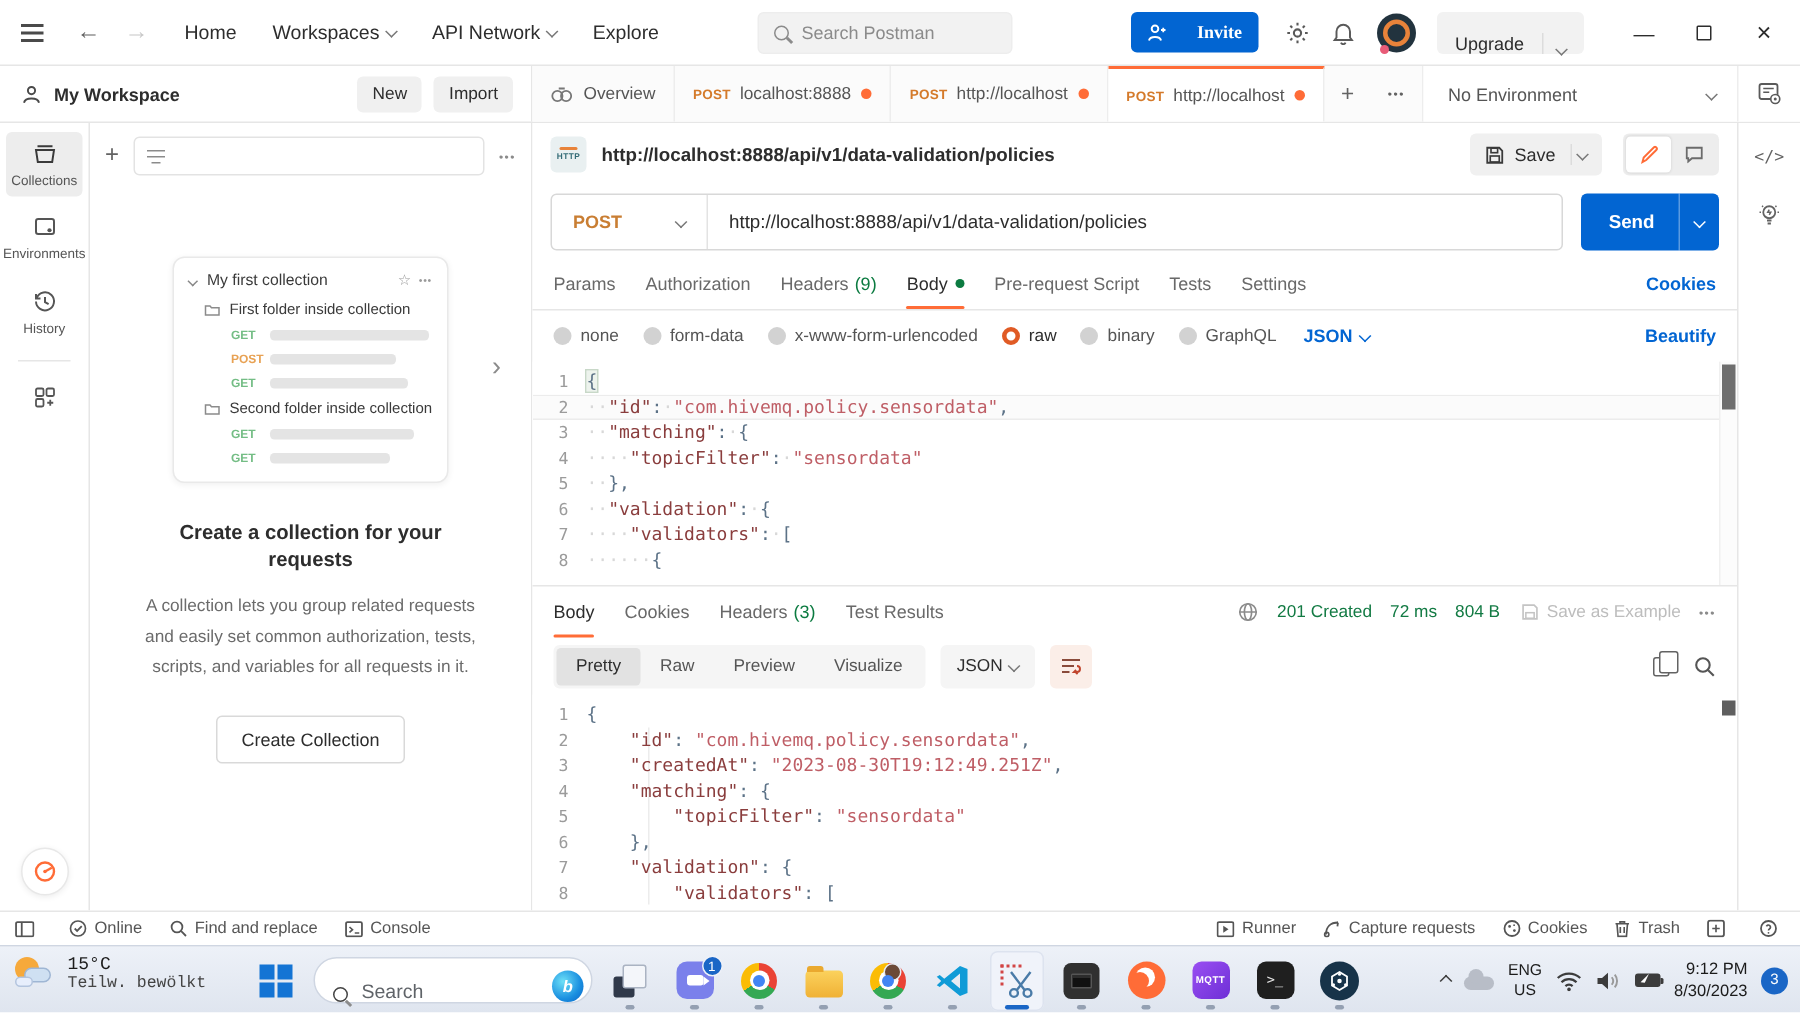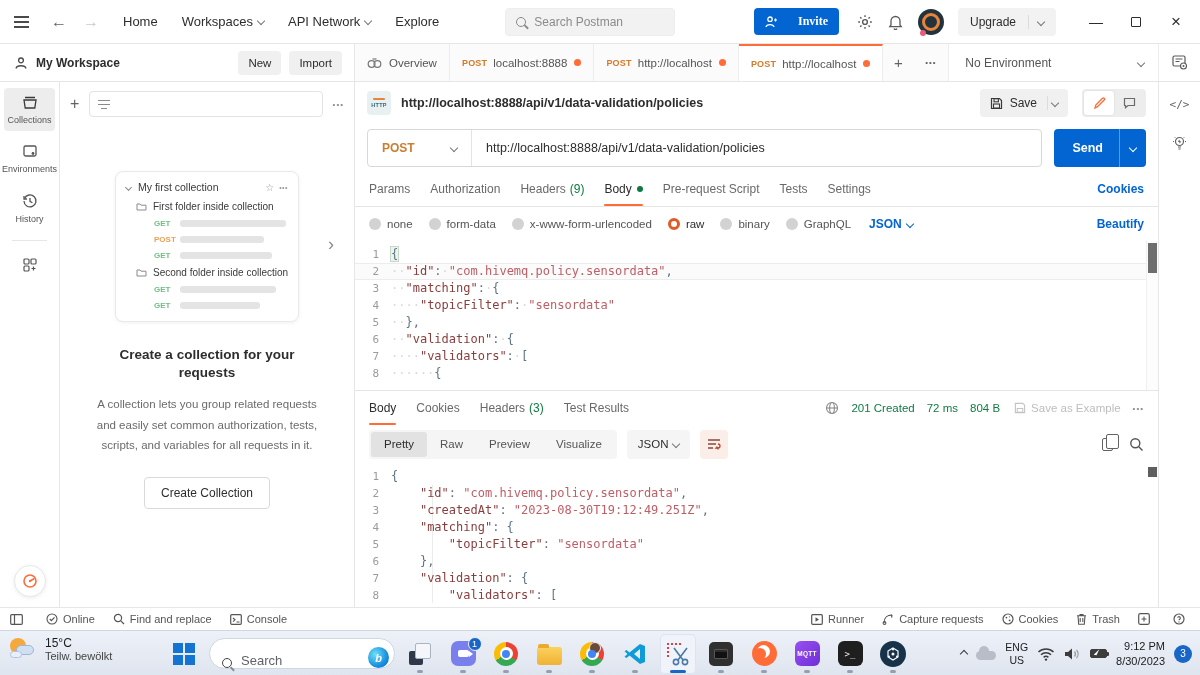--- a/index.html
+++ b/index.html
@@ -21,21 +21,21 @@
   .tb-search { margin-left:66px; width:170px; height:28px; background:#f2f2f2; border:1px solid #ededed; border-radius:4px; display:flex; align-items:center; padding:0 10px; cursor:text; }
   .i-mag { width:10px; height:10px; border:1.5px solid #8b8b8b; border-radius:50%; position:relative; flex:none; }
   .i-mag::after { content:""; position:absolute; width:5px; height:1.5px; background:#8b8b8b; transform:rotate(45deg); right:-4px; bottom:-2px; }
   .tb-search span { font-size:12px; color:#8b8b8b; margin-left:8px; }
   .tb-spacer { flex:1; }
   .invite-btn { height:27px; background:#0265d2; color:#fff; border-radius:4px; display:flex; align-items:center; padding:0 11px; font-size:12px; font-weight:bold; cursor:pointer; }
   .titlebar-icon { margin-left:18px; cursor:pointer; }
   .avatar { width:26px; height:26px; border-radius:50%; margin-left:15px; background:#22333e; position:relative; cursor:pointer; flex:none; }
   .avatar::before { content:""; position:absolute; inset:4px; border:3px solid #e8833a; border-radius:50%; }
   .avatar::after { content:""; position:absolute; width:6px; height:6px; border-radius:50%; background:#e85c78; left:2px; bottom:-1px; }
-  .upgrade-btn { height:28px; margin-left:14px; background:#f2f2f2; border-radius:4px; display:flex; align-items:center; padding:0 12px; font-size:12px; color:#2d2d2d; cursor:pointer; }
+  .upgrade-btn { height:28px; margin-left:14px; background:#f2f2f2; border-radius:4px; display:flex; align-items:flex-end; padding:0 12px; font-size:12px; color:#2d2d2d; cursor:pointer; }
   .upgrade-btn .sep { width:1px; height:14px; background:#dcdcdc; margin:0 9px 0 12px; }
   .winctl { display:flex; align-items:center; margin-left:20px; margin-right:4px; }
   .winctl > div { width:40px; height:40px; display:flex; align-items:center; justify-content:center; cursor:pointer; color:#2d2d2d; font-size:14px; }
   .wc-max { }
   .wc-max span { display:block; width:10px; height:10px; border:1.2px solid #2d2d2d; border-radius:1px; }
 
   
   .wsrow { position:absolute; top:44px; left:0; right:0; height:38px; border-bottom:1px solid #e6e6e6; display:flex; background:#fff; }
   .ws-left { width:355px; flex:none; border-right:1px solid #e6e6e6; display:flex; align-items:center; }
   .ws-badge { margin-left:14px; flex:none; }
@@ -171,21 +171,21 @@
 
   
   .statusbar { position:absolute; left:0; right:0; bottom:45px; height:23px; background:#fff; border-top:1px solid #e6e6e6; display:flex; align-items:center; font-size:11px; color:#555; padding:0 10px; }
   .st-item { display:flex; align-items:center; margin-right:18px; cursor:pointer; white-space:nowrap; }
   .st-item svg, .st-item .ic { margin-right:5px; }
   .st-right { margin-left:auto; display:flex; align-items:center; }
   .st-right .st-item { margin-right:0; margin-left:18px; }
 
   
   .taskbar { position:absolute; left:0; right:0; bottom:0; height:45px; background:linear-gradient(180deg,#edf1f8,#dfe5ef); border-top:1px solid #cfd6e2; }
-  .weather { position:absolute; left:8px; top:5px; display:flex; align-items:center; cursor:pointer; }
+  .weather { position:absolute; left:8px; top:5px; display:flex; align-items:center; cursor:pointer;font-family:Liberation Mono, monospace; }
   .weather-icon { width:30px; height:26px; position:relative; margin-right:7px; }
   .weather-icon .sun { position:absolute; width:16px; height:16px; border-radius:50%; background:#f6a93b; left:2px; top:2px; }
   .weather-icon .cl1 { position:absolute; width:18px; height:10px; border-radius:6px; background:#cfe0f2; border:1px solid #9fb6d4; left:8px; top:9px; }
   .weather-icon .cl2 { position:absolute; width:12px; height:7px; border-radius:5px; background:#e7eefc; border:1px solid #b3c4de; left:2px; top:15px; }
   .weather .t1 { font-size:12px; color:#1b1b1b; }
   .weather .t2 { font-size:11px; color:#444; }
   .apps { position:absolute; left:166px; top:2px; display:flex; align-items:center; gap:7px; height:41px; }
   .app { width:36px; height:40px; display:flex; align-items:center; justify-content:center; position:relative; cursor:pointer; border-radius:5px; }
   .app::after { content:""; position:absolute; bottom:1px; left:50%; transform:translateX(-50%); width:6px; height:2.5px; border-radius:2px; background:#94a0b2; }
   .app.noline::after { display:none; }

